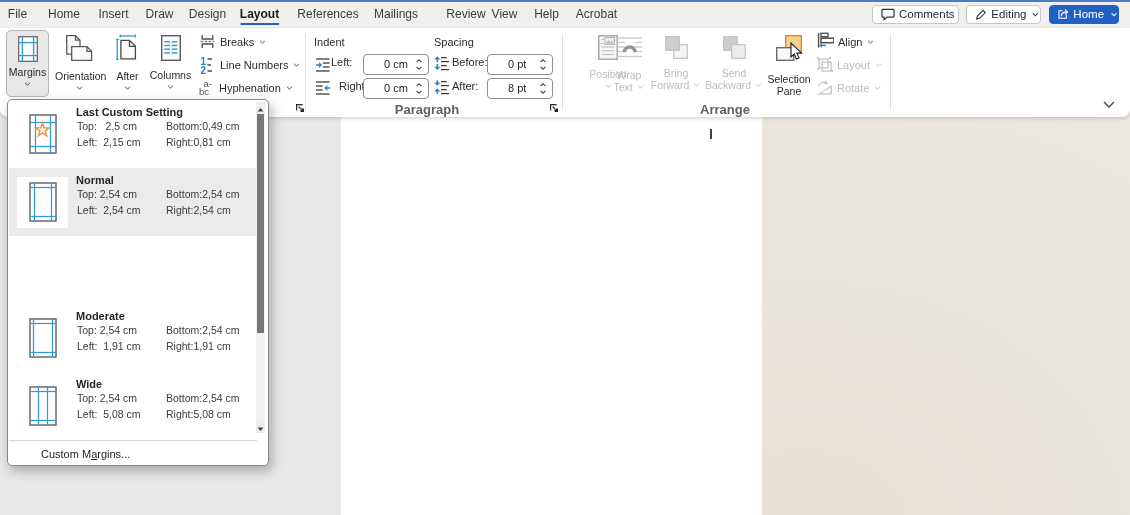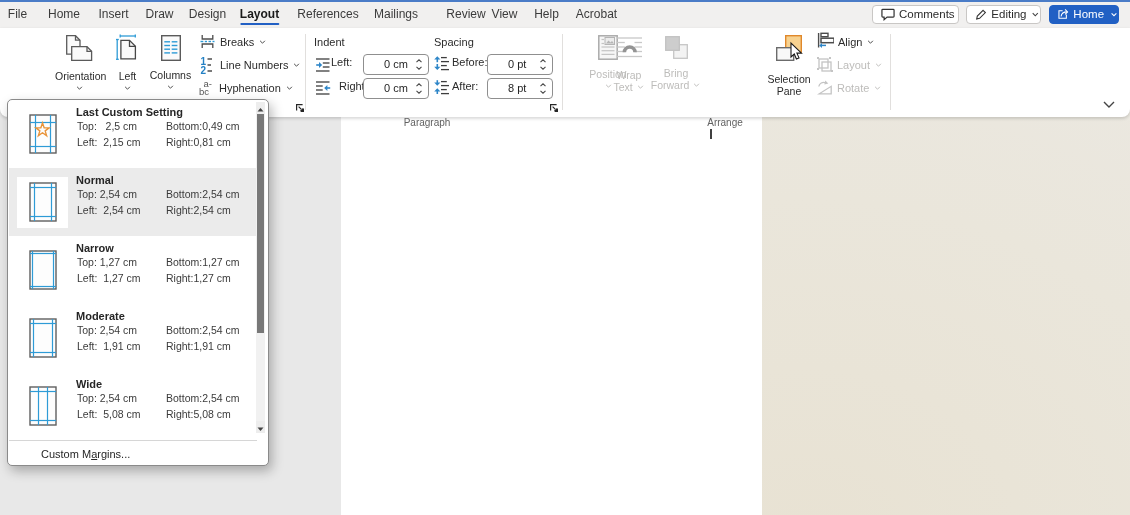--- a/index.html
+++ b/index.html
@@ -14,21 +14,21 @@
   .tab { position:absolute; top:0; height:26px; line-height:25px; font-size:12px; color:#3b3b3b; transform:translateX(-50%); white-space:nowrap; }
   .tab.sel { font-weight:bold; color:#1a1a1a; }
   .tab.sel::after { content:""; position:absolute; left:0; right:0; bottom:2.5px; height:2.5px; border-radius:2px; background:#2260c4; }
 
   
   .tbtn { position:absolute; top:3px; height:19px; background:#fff; border:1px solid #c9c7c5; border-radius:4px; font-size:11.5px; color:#2b2b2b; display:flex; align-items:center; white-space:nowrap; }
 
   
   #ribbon { position:absolute; left:0; top:28px; width:1130px; height:89px; background:#fff; border-radius:0 0 8px 8px; box-shadow:0 1.5px 3px rgba(0,0,0,0.14); z-index:5; }
   .vsep { position:absolute; top:6px; height:76px; width:1px; background:#e1dfdd; }
-  .grplabel { position:absolute; top:89px; font-size:10px; color:#616161; transform:translateX(-50%); white-space:nowrap; }
+  .grplabel { position:absolute; top:74px; font-size:13px; color:#616161; transform:translateX(-50%); white-space:nowrap;font-weight:bold; }
 
   
   .bigbtn { position:absolute; top:2px; height:67px; text-align:center; }
   .lbl { font-size:10.5px; color:#2b2b2b; margin-top:5px; margin-bottom:1px; line-height:11.5px; }
   .chev { display:inline-block; } .bigbtn > svg + .lbl + svg, #marginsbtn .lbl + svg { display:block; margin:0 auto; }
 
   
   #marginsbtn { position:absolute; left:6px; top:2px; width:43px; height:67px; background:#e8e8e8; border:1px solid #b5b5b5; border-radius:5px; text-align:center; }
 
   
@@ -111,20 +111,35 @@
           <path d="M2 3.5 L5 6.5 L8 3.5" fill="none" stroke="#fff" stroke-width="1.3"></path>
         </svg>
     </div>
   </div>
 
   <div id="ribbon">
     <div class="vsep" style="left:305px;"></div>
     <div class="vsep" style="left:562px;"></div>
     <div class="vsep" style="left:890px;"></div>
 
+    <div id="marginsbtn">
+      <svg width="20" height="26" viewBox="0 0 20 26" style="margin-top:5px;">
+        <rect x="0.7" y="0.7" width="18.6" height="24.6" fill="#fdfdfd" stroke="#606060" stroke-width="1.2"></rect>
+        <g stroke="#2e9bd6" stroke-width="1.3">
+        <line x1="4.4" y1="1" x2="4.4" y2="25"></line>
+        <line x1="15.6" y1="1" x2="15.6" y2="25"></line>
+        <line x1="1" y1="6.6" x2="19" y2="6.6"></line>
+        <line x1="1" y1="19.6" x2="19" y2="19.6"></line>
+        </g>
+      </svg>
+      <div class="lbl" style="margin-top:1px;">Margins</div>
+      <svg width="9" height="8" viewBox="0 0 10 10">
+          <path d="M2 3.5 L5 6.5 L8 3.5" fill="none" stroke="#444" stroke-width="1.2"></path>
+        </svg>
+    </div>
 
     <div class="bigbtn" style="left:55px; width:49px;">
       <svg width="27" height="27" viewBox="0 0 27 27" style="margin-top:5px;">
         <path d="M0.7 0.7 h8.8 l4.5 4.5 v14 h-13.3 z" fill="#fafafa" stroke="#5a5a5a" stroke-width="1.3"></path>
         <path d="M9.5 0.7 v4.5 h4.5" fill="none" stroke="#5a5a5a" stroke-width="1.3"></path>
         <path d="M5.7 11.7 h15.3 l4.6 4.6 v9 h-19.9 z" fill="#fafafa" stroke="#5a5a5a" stroke-width="1.3"></path>
         <path d="M21 11.7 v4.6 h4.6" fill="none" stroke="#5a5a5a" stroke-width="1.3"></path>
       </svg>
       <div class="lbl">Orientation</div>
       <svg width="9" height="8" viewBox="0 0 10 10">
@@ -138,21 +153,21 @@
           <line x1="4.2" y1="2" x2="19.3" y2="2"></line>
             <line x1="4.2" y1="0.4" x2="4.2" y2="3.6"></line>
             <line x1="19.3" y1="0.4" x2="19.3" y2="3.6"></line>
           <line x1="1.2" y1="5.5" x2="1.2" y2="25.3"></line>
             <line x1="0" y1="5.5" x2="2.8" y2="5.5"></line>
             <line x1="0" y1="25.3" x2="2.8" y2="25.3"></line>
         </g>
         <path d="M4.9 6.4 h8.6 l5.9 5.9 v12.6 h-14.5 z" fill="#fafafa" stroke="#474747" stroke-width="1.3"></path>
         <path d="M13.5 6.4 v5.9 h5.9" fill="none" stroke="#474747" stroke-width="1.3"></path>
       </svg>
-      <div class="lbl">Left</div>
+      <div class="lbl">After</div>
       <svg width="9" height="8" viewBox="0 0 10 10">
           <path d="M2 3.5 L5 6.5 L8 3.5" fill="none" stroke="#444" stroke-width="1.2"></path>
         </svg>
     </div>
 
     <div class="bigbtn" style="left:148px; width:45px;">
       <svg width="20" height="26" viewBox="0 0 20 26" style="margin-top:5px;">
         <rect x="0.7" y="0.7" width="18.6" height="24.6" fill="#fafafa" stroke="#5a5a5a" stroke-width="1.4"></rect>
         <g stroke="#2e9bd6" stroke-width="1.4">
           <line x1="3.3" y1="6.8" x2="9" y2="6.8"></line>
@@ -333,20 +348,29 @@
     <div class="bigbtn" style="left:650px; width:52px;">
       <svg width="23" height="23" viewBox="0 0 23 23" style="margin-top:6px;">
         <rect x="8.7" y="8.7" width="13.6" height="13.6" fill="#f3f3f3" stroke="#c6c6c6" stroke-width="1.3"></rect>
         <rect x="0.7" y="0.7" width="13.6" height="13.6" fill="#cdcdcd" stroke="#c2c2c2" stroke-width="1.3"></rect>
       </svg>
       <div class="lbl dis">Bring<br>Forward <span class="chev"><svg width="9" height="8" viewBox="0 0 10 10">
               <path d="M2 3.5 L5 6.5 L8 3.5" fill="none" stroke="#bdbcba" stroke-width="1.2"></path>
             </svg></span></div>
     </div>
 
+    <div class="bigbtn" style="left:701px; width:66px;">
+      <svg width="23" height="23" viewBox="0 0 23 23" style="margin-top:6px;">
+        <rect x="0.7" y="0.7" width="13.6" height="13.6" fill="#cdcdcd" stroke="#c2c2c2" stroke-width="1.3"></rect>
+        <rect x="8.7" y="8.7" width="13.6" height="13.6" fill="#ebebeb" stroke="#c6c6c6" stroke-width="1.3"></rect>
+      </svg>
+      <div class="lbl dis">Send<br>Backward <span class="chev"><svg width="9" height="8" viewBox="0 0 10 10">
+              <path d="M2 3.5 L5 6.5 L8 3.5" fill="none" stroke="#bdbcba" stroke-width="1.2"></path>
+            </svg></span></div>
+    </div>
 
     <div class="bigbtn" style="left:764px; width:50px;">
       <svg width="28" height="33" viewBox="0 0 28 33" style="margin-top:2px;">
         <rect x="10.7" y="3.7" width="15.6" height="16.6" fill="#f7d290" stroke="#e0882b" stroke-width="1.4"></rect>
         <rect x="1.7" y="15.7" width="17" height="12.6" fill="#f8f8f8" stroke="#6b6b6b" stroke-width="1.4"></rect>
         <path d="M16 11 L16 25 L19.3 22 L21.4 27 L24 25.9 L21.9 21.1 L26.5 21.1 Z" fill="#fff" stroke="#1a1a1a" stroke-width="1.1"></path>
       </svg>
       <div class="lbl">Selection<br>Pane</div>
     </div>
 
@@ -443,34 +467,20 @@
           <line x1="22.5" y1="1" x2="22.5" y2="39" stroke="#2e9bd6" stroke-width="1.2"></line>
           <line x1="1" y1="5.5" x2="27" y2="5.5" stroke="#2e9bd6" stroke-width="1.2"></line>
           <line x1="1" y1="34.5" x2="27" y2="34.5" stroke="#2e9bd6" stroke-width="1.2"></line>
         </svg>
       </div>
       <div class="tit">Normal</div>
       <div class="r1">Top: 2,54 cm<span class="c2">Bottom:2,54 cm</span></div>
       <div class="r2">Left:  2,54 cm<span class="c2">Right:2,54 cm</span></div>
     </div>
 
-    <div class="ditem" style="top:136px;">
-      <div class="icobox">
-        <svg width="28" height="40" viewBox="0 0 28 40" style="margin-left:12px; margin-top:5px;">
-          <rect x="1" y="1" width="26" height="38" fill="#fdfdfd" stroke="#5f5f5f" stroke-width="1.4"></rect>
-          <line x1="3.5" y1="1" x2="3.5" y2="39" stroke="#2e9bd6" stroke-width="1.2"></line>
-          <line x1="24.5" y1="1" x2="24.5" y2="39" stroke="#2e9bd6" stroke-width="1.2"></line>
-          <line x1="1" y1="3.5" x2="27" y2="3.5" stroke="#2e9bd6" stroke-width="1.2"></line>
-          <line x1="1" y1="36.5" x2="27" y2="36.5" stroke="#2e9bd6" stroke-width="1.2"></line>
-        </svg>
-      </div>
-      <div class="tit">Narrow</div>
-      <div class="r1">Top: 1,27 cm<span class="c2">Bottom:1,27 cm</span></div>
-      <div class="r2">Left:  1,27 cm<span class="c2">Right:1,27 cm</span></div>
-    </div>
 
     <div class="ditem" style="top:204px;">
       <div class="icobox">
         <svg width="28" height="40" viewBox="0 0 28 40" style="margin-left:12px; margin-top:5px;">
           <rect x="1" y="1" width="26" height="38" fill="#fdfdfd" stroke="#5f5f5f" stroke-width="1.4"></rect>
           <line x1="4.5" y1="1" x2="4.5" y2="39" stroke="#2e9bd6" stroke-width="1.2"></line>
           <line x1="23.5" y1="1" x2="23.5" y2="39" stroke="#2e9bd6" stroke-width="1.2"></line>
           <line x1="1" y1="5.5" x2="27" y2="5.5" stroke="#2e9bd6" stroke-width="1.2"></line>
           <line x1="1" y1="34.5" x2="27" y2="34.5" stroke="#2e9bd6" stroke-width="1.2"></line>
         </svg>

